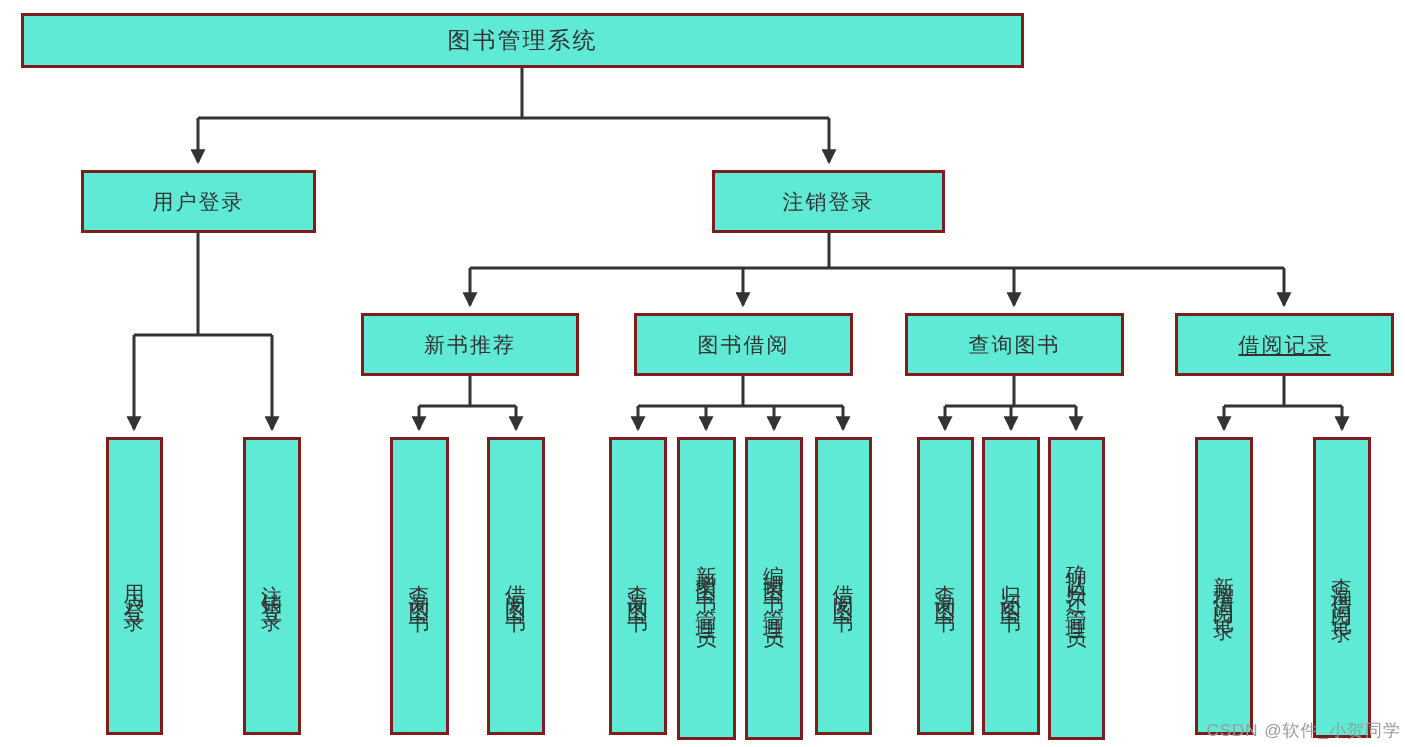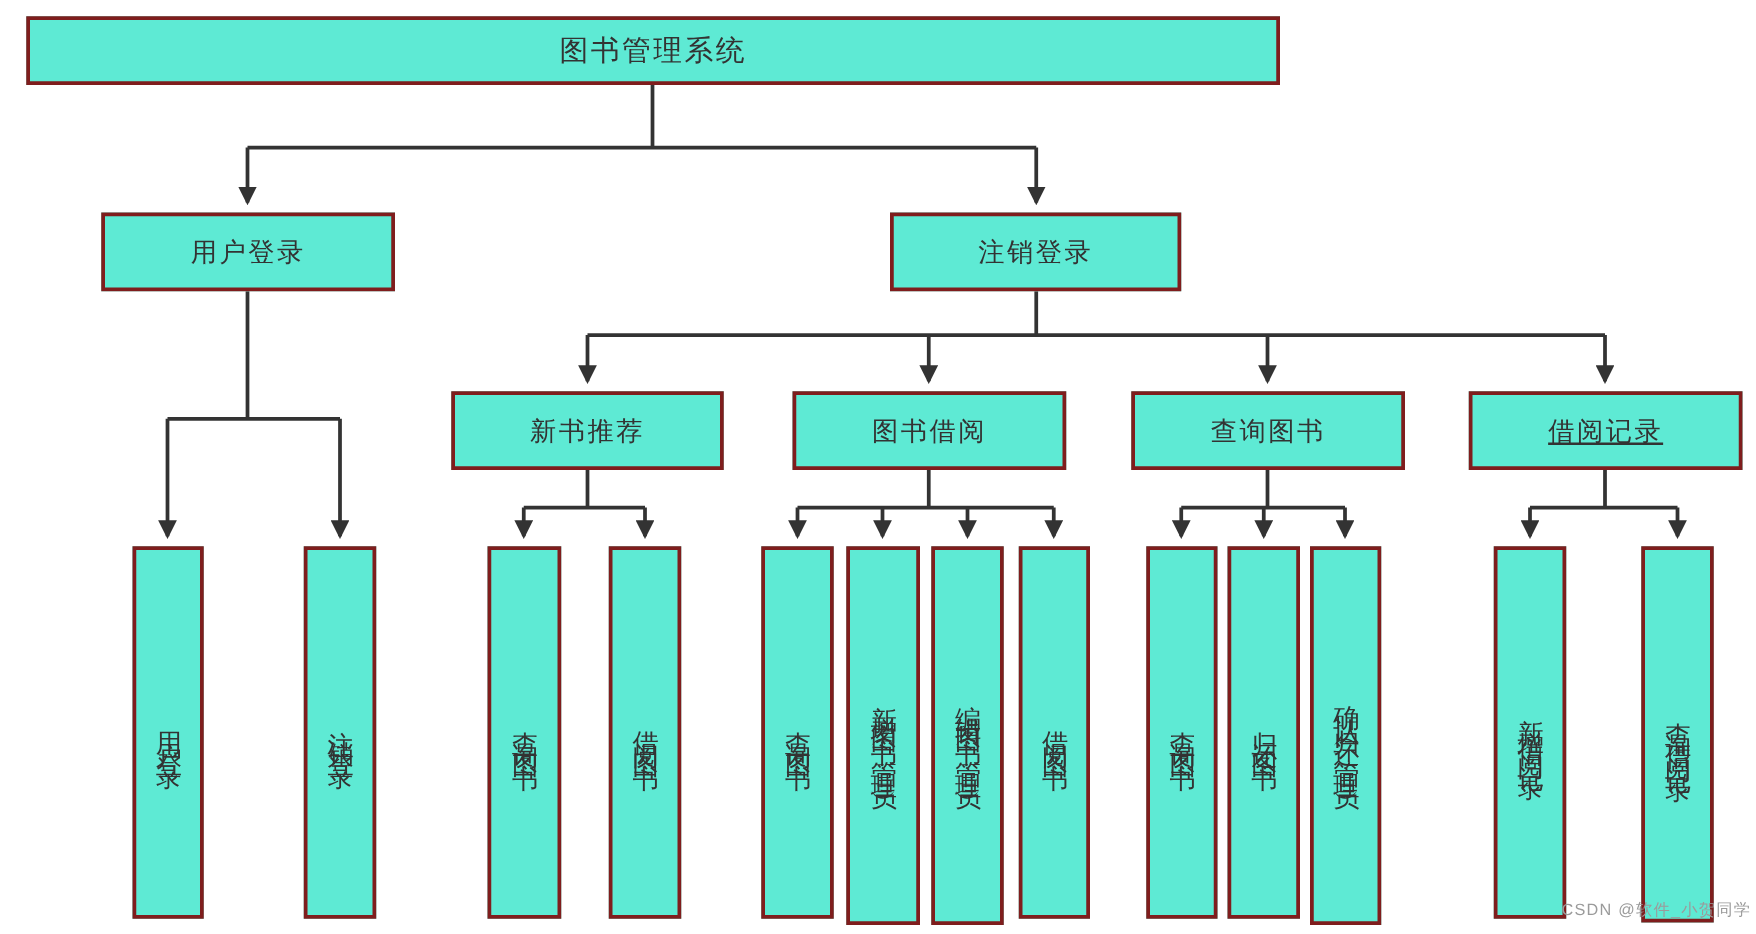--- a/index.html
+++ b/index.html
@@ -47,21 +47,21 @@
     writing-mode: vertical-rl;
     text-orientation: mixed;
     letter-spacing: 9px;
     line-height: 1;
     white-space: nowrap;
   }
   .watermark {
     position: absolute;
     top: 719px;
     right: 4px;
-    font-size: 13px;
+    font-size: 17px;
     color: #9b9b9b;
     letter-spacing: 1px;
     z-index: 5;
     white-space: nowrap;
     text-align: center;
   }
 </style>
 </head>
 <body>
 

